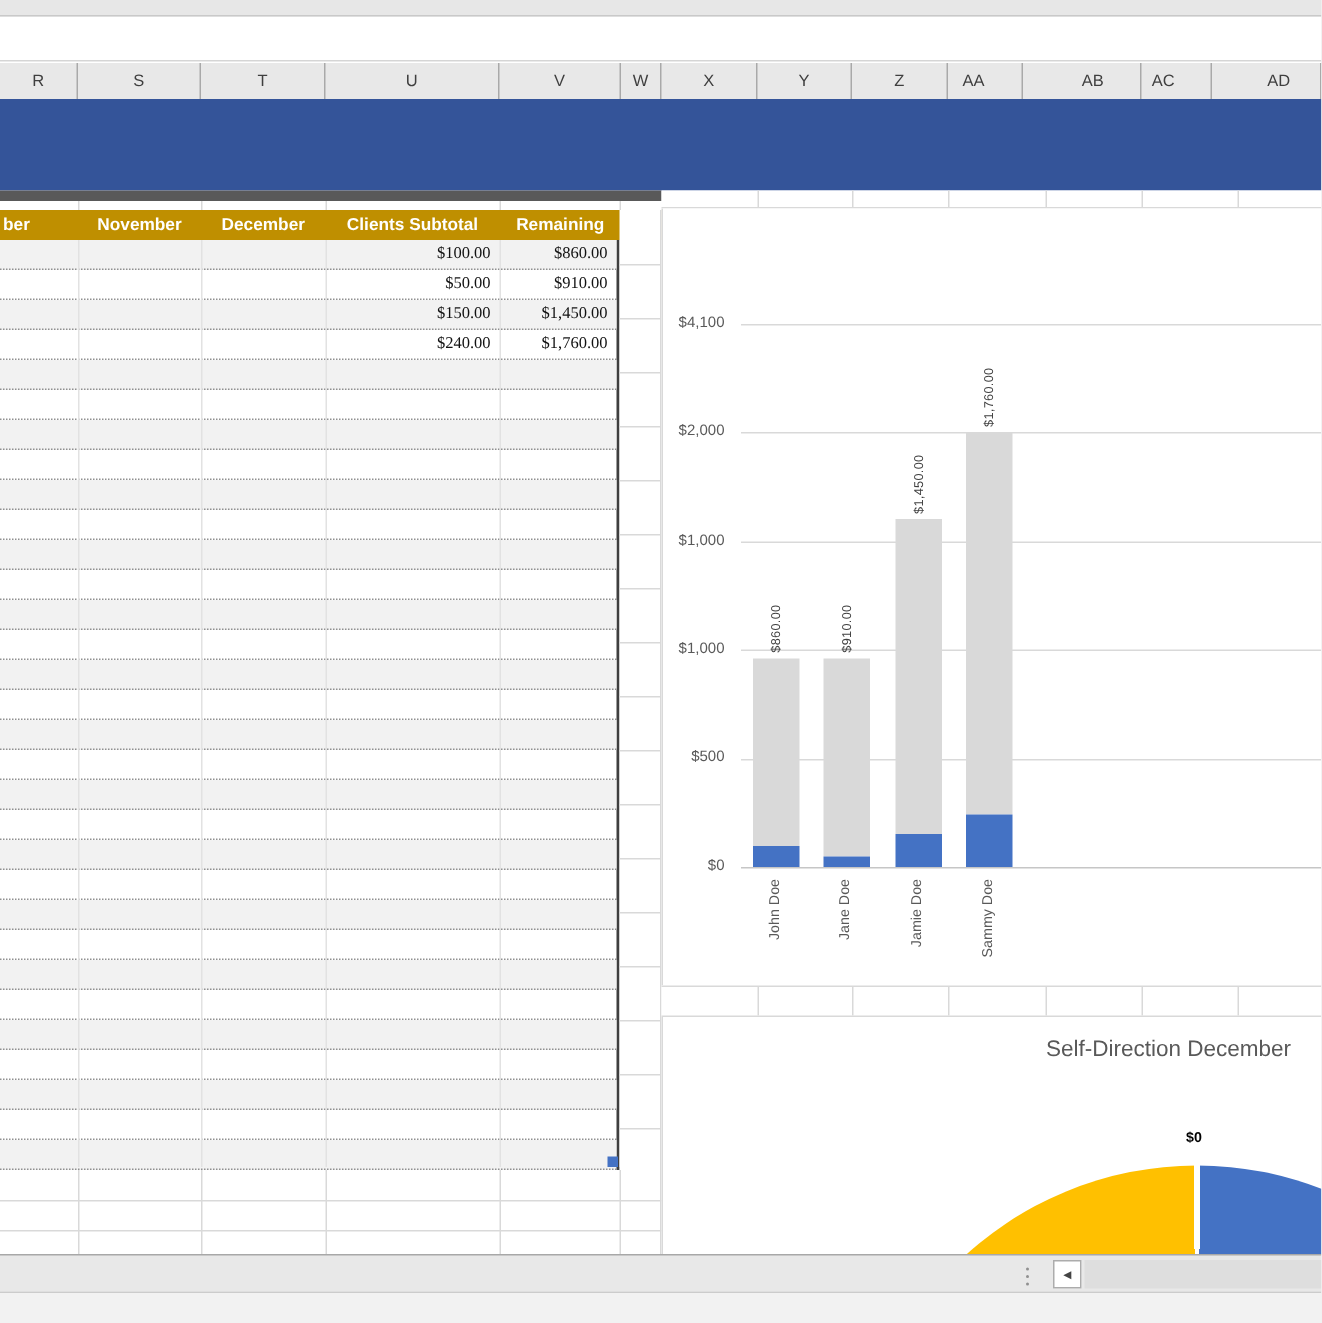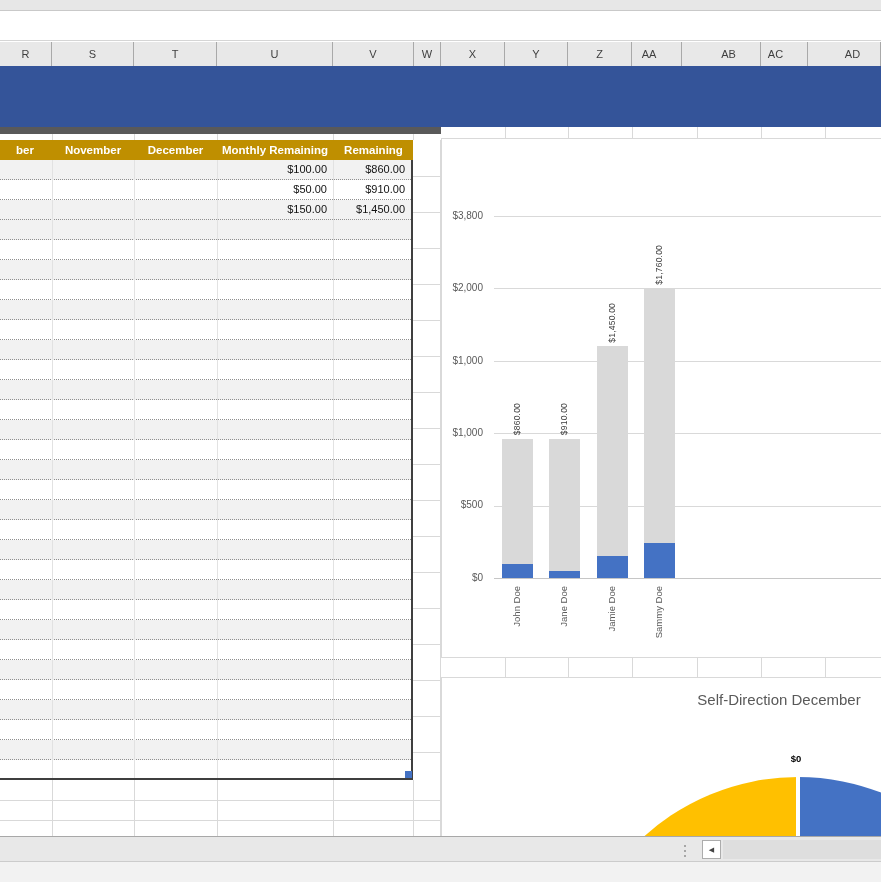--- a/index.html
+++ b/index.html
@@ -19,21 +19,21 @@
   .sliver{left:0;top:134px;width:441px;height:6px;background:#ffffff;}
 
   
   .gold-header{left:0;top:140px;width:441px;height:20px;background:#bf8f00;}
   .gold-cell{position:absolute;top:0;height:20px;display:flex;align-items:center;justify-content:center;
              color:#ffffff;font-weight:700;font-size:11.5px;white-space:nowrap;overflow:hidden;}
   .gold-sep{position:absolute;top:0;width:1px;height:20px;background:#ffffff;opacity:.85;}
 
   
   .table-body{left:0;top:160px;width:413px;height:620px;border-right:2px solid #3f3f3f;border-bottom:2px solid #3f3f3f;background:#ffffff;}
-  .t-row{position:relative;width:100%;height:20px;border-bottom:1px dotted #8f8f8f;}
+  .t-row{position:relative;width:100%;height:20px;border-bottom:1px dotted #8f8f8f;font-family:Liberation Serif, serif;}
   .t-row.band{background:#f2f2f2;}
   .t-cell{position:absolute;top:0;height:19px;line-height:19px;font-size:11px;color:#111;
           text-align:right;padding-right:6px;white-space:nowrap;}
   .v-sep{position:absolute;top:0;bottom:0;width:1px;background:#e2e2e2;}
   .resize-handle{left:405px;top:771px;width:7px;height:7px;background:#4472c4;}
 
   
   .cells{background:#ffffff;}
   .gl-v{position:absolute;top:0;bottom:0;width:1px;background:#d9d9d9;}
   .gl-h{position:absolute;left:0;right:0;height:1px;background:#d9d9d9;}
@@ -93,39 +93,43 @@
   <div class="abs banner"></div>
   <div class="abs dark-strip"></div>
   <div class="abs sliver" id="sliverRow">
       <div class="gl-v" style="left: 52px;"></div>
       <div class="gl-v" style="left: 134px;"></div>
       <div class="gl-v" style="left: 217px;"></div>
       <div class="gl-v" style="left: 333px;"></div>
       <div class="gl-v" style="left: 413px;"></div>
     </div>
   <div class="abs gold-header" id="goldHeader">
-      <div class="gold-cell" style="left: 0px; width: 52px; justify-content: flex-start; padding-left: 16px;">ber</div>
+      <div class="gold-cell" style="left: 0px; width: 52px; justify-content: flex-start; padding-left: 2px;">ber</div>
       <div class="gold-cell" style="left: 52px; width: 82px;">November</div>
       <div class="gold-cell" style="left: 134px; width: 83px;">December</div>
-      <div class="gold-cell" style="left: 217px; width: 116px;">Monthly Remaining</div>
+      <div class="gold-cell" style="left: 217px; width: 116px;">Clients Subtotal</div>
       <div class="gold-cell" style="left: 333px; width: 81px;">Remaining</div>
       <div class="gold-sep" style="left: 414px;"></div>
     </div>
   <div class="abs table-body" id="tableBody">
       <div class="t-row band">
         <div class="t-cell" style="left: 217px; width: 116px;">$100.00</div>
         <div class="t-cell" style="left: 333px; width: 78px;">$860.00</div>
       </div>
       <div class="t-row">
         <div class="t-cell" style="left: 217px; width: 116px; padding-left: 40px;">$50.00</div>
         <div class="t-cell" style="left: 333px; width: 78px;">$910.00</div>
       </div>
       <div class="t-row band">
         <div class="t-cell" style="left: 217px; width: 116px;">$150.00</div>
         <div class="t-cell" style="left: 333px; width: 78px;">$1,450.00</div>
+      </div>
+      <div class="t-row">
+        <div class="t-cell" style="left: 217px; width: 116px;">$240.00</div>
+        <div class="t-cell" style="left: 333px; width: 78px;">$1,760.00</div>
       </div>
       <div class="t-row band"></div>
       <div class="t-row"></div>
       <div class="t-row band"></div>
       <div class="t-row"></div>
       <div class="t-row band"></div>
       <div class="t-row"></div>
       <div class="t-row band"></div>
       <div class="t-row"></div>
       <div class="t-row band"></div>
@@ -196,21 +200,21 @@
       <div class="ytick" style="top: 433px;">$0</div>
       <div class="grid-line" style="top: 366.6px;"></div>
       <div class="ytick" style="top: 360px;">$500</div>
       <div class="grid-line" style="top: 294.2px;"></div>
       <div class="ytick" style="top: 288.2px;">$1,000</div>
       <div class="grid-line" style="top: 221.8px;"></div>
       <div class="ytick" style="top: 215.8px;">$1,000</div>
       <div class="grid-line" style="top: 149.4px;"></div>
       <div class="ytick" style="top: 143.4px;">$2,000</div>
       <div class="grid-line" style="top: 77px;"></div>
-      <div class="ytick" style="top: 71px;">$3,800</div>
+      <div class="ytick" style="top: 71px;">$4,100</div>
       <div class="bar" style="left: 60px; bottom: 79px; height: 139.008px;">
         <div class="seg-rem" style="height: 124.528px; background: rgb(217, 217, 217);"></div>
         <div class="seg-sub" style="height: 14.48px; background: rgb(68, 114, 196);"></div>
       </div>
       <div class="vtext bar-label" style="left: 69.5px; bottom: 222.008px;">$860.00</div>
       <div class="vtext cat-label" style="left: 68.5px; top: 447px;">John Doe</div>
       <div class="bar" style="left: 107px; bottom: 79px; height: 139.008px;">
         <div class="seg-rem" style="height: 131.768px; background: rgb(217, 217, 217);"></div>
         <div class="seg-sub" style="height: 7.24px; background: rgb(68, 114, 196);"></div>
       </div>

